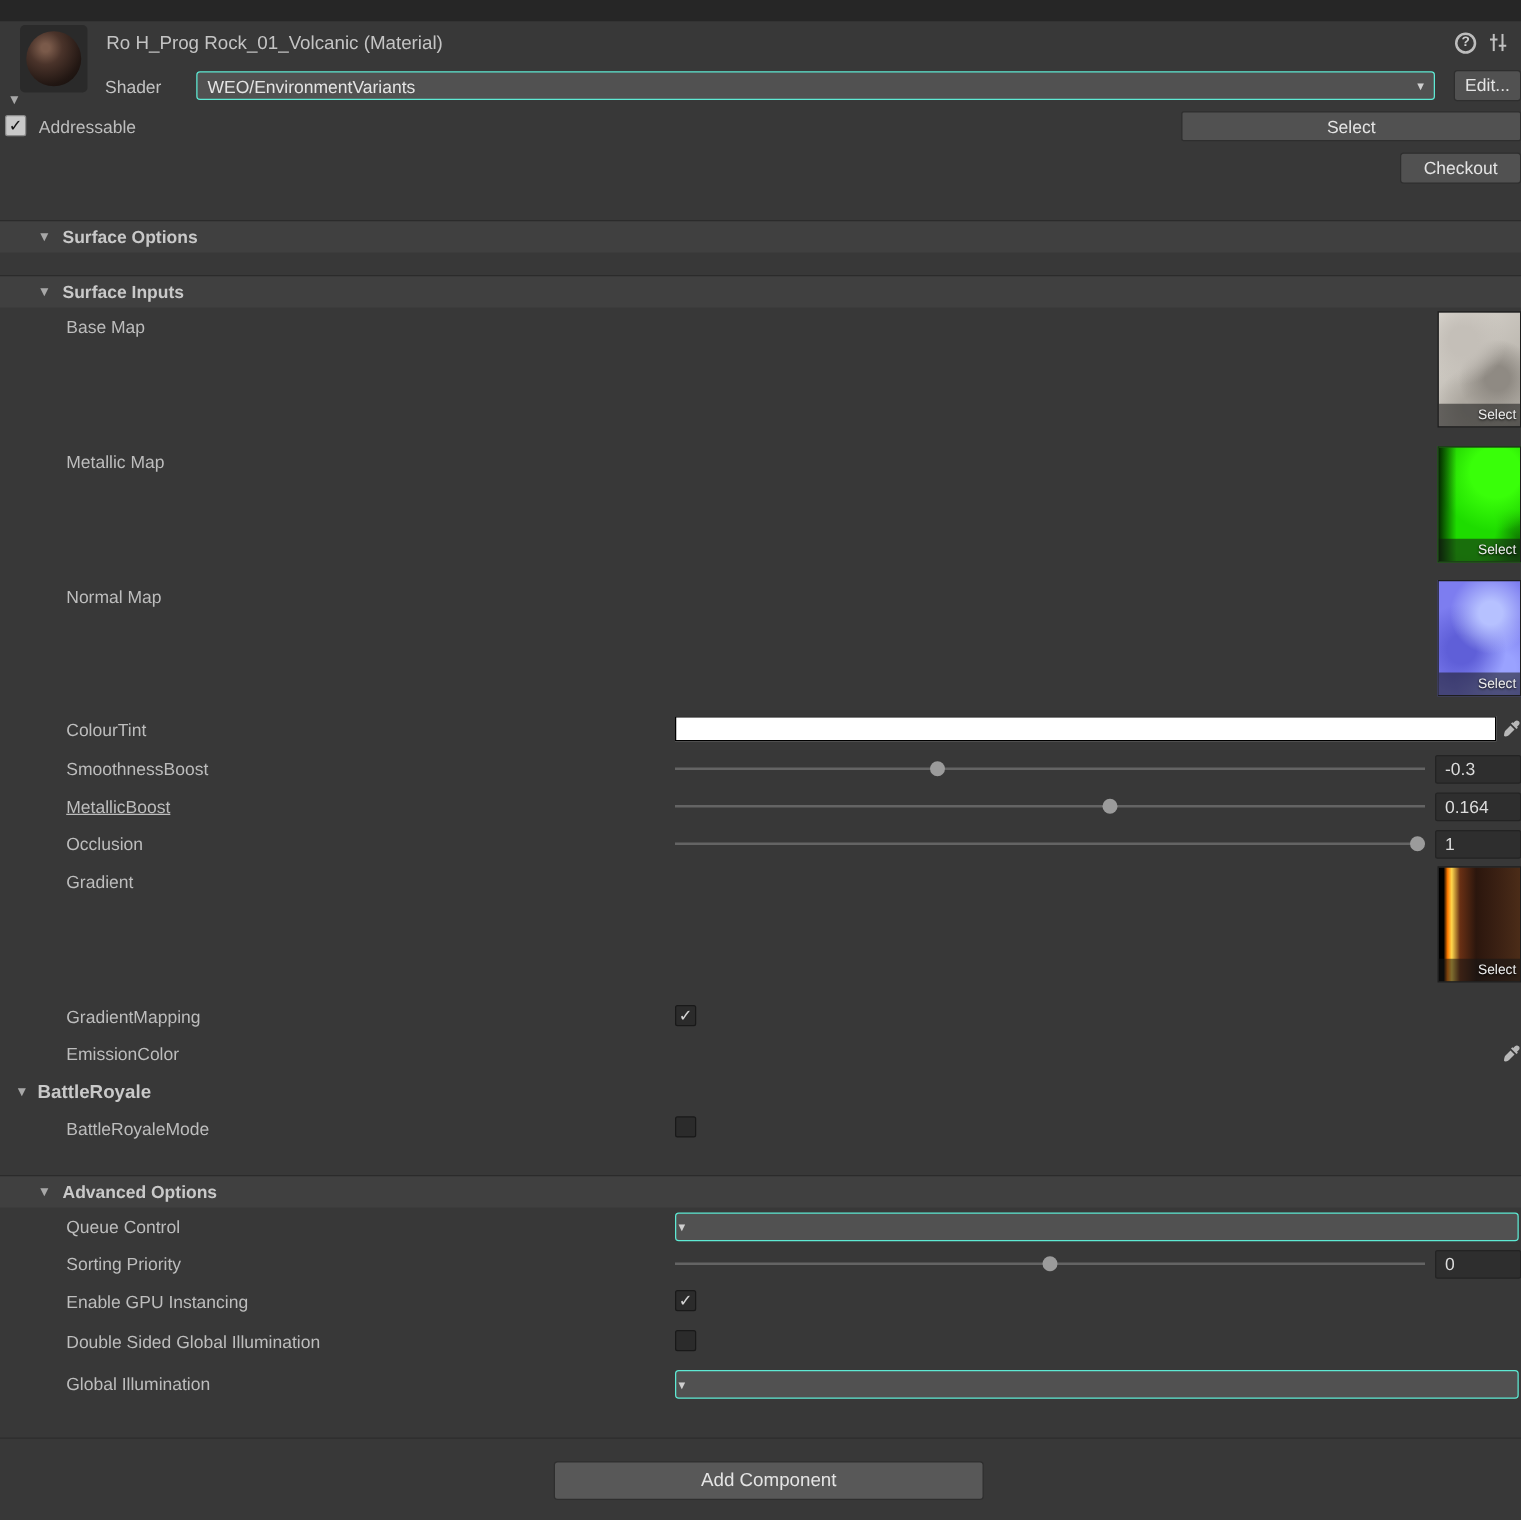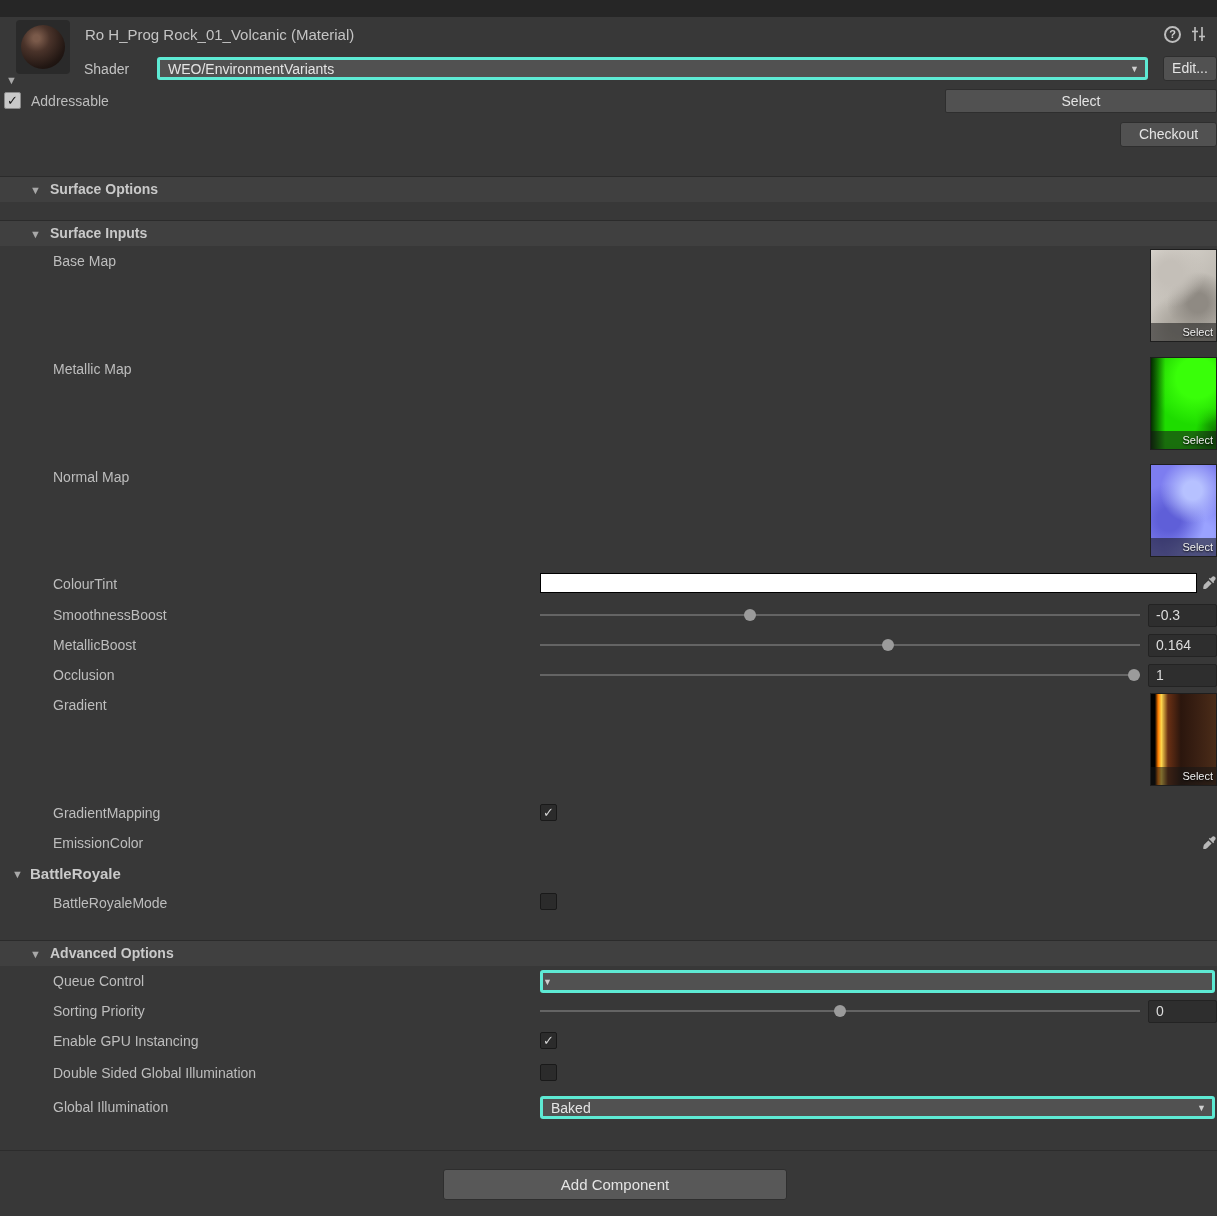--- a/index.html
+++ b/index.html
@@ -8,21 +8,21 @@
   #root { position:relative; width:1217px; height:1216px; background:#383838; overflow:hidden; color:#bdbdbd; font-size:14px; }
 
   .abs { position:absolute; }
   .label { position:absolute; color:#bdbdbd; font-size:14px; white-space:nowrap; }
   .bold { font-weight:bold; color:#c9c9c9; }
   .band { position:absolute; left:0; width:1217px; height:26px; background:#404040; border-top:1px solid #2b2b2b; }
   .foldout { position:absolute; color:#a8a8a8; font-size:11px; cursor:default; }
 
   .field { position:absolute; background:#2b2b2b; border:1px solid #1d1d1d; border-radius:2px; color:#d8d8d8; font-size:14px; padding:2px 8px; white-space:nowrap; overflow:hidden; }
   .btn { position:absolute; background:#515151; border:1px solid #2e2e2e; border-radius:3px; color:#e4e4e4; font-size:14px; text-align:center; overflow:hidden; white-space:nowrap; }
-  .dropdown { position:absolute; background:#515151; border:3px solid #5eead4; border-radius:3px; color:#e4e4e4; font-size:14px; display:flex; align-items:center; }
+  .dropdown { position:absolute; background:#515151; border:1px solid #5eead4; border-radius:3px; color:#e4e4e4; font-size:14px; display:flex; align-items:center; }
   .dropdown .dd-label { flex:1; padding:0 8px; white-space:nowrap; overflow:hidden; }
   .dropdown .dd-chevron { font-size:9px; color:#cfcfcf; padding-right:6px; }
 
   .checkbox { position:absolute; width:17px; height:17px; background:#2b2b2b; border:1px solid #191919; border-radius:2px; color:#d4d4d4; font-size:13px; line-height:15px; text-align:center; }
   .checkbox.light { background:#c9c9c9; border-color:#8a8a8a; color:#161616; font-weight:bold; }
 
   .slider { position:absolute; height:20px; }
   .slider .track { position:absolute; left:0; right:0; top:9px; height:2px; background:#646464; }
   .slider .handle { position:absolute; top:4px; margin-left:-6px; width:12px; height:12px; border-radius:50%; background:#9b9b9b; }
 
@@ -118,21 +118,21 @@
       </svg>
   </div>
 
   <div class="label" style="left:53px; top:607px;">SmoothnessBoost</div>
   <div class="slider" style="left:540px; top:605px; width:600px;">
     <div class="track"></div>
     <div class="handle" style="left:35%"></div>
   </div>
   <div class="value-box" style="left:1148px; top:604px; width:69px; height:23px;">-0.3</div>
 
-  <div class="label" style="left:53px; top:637px;">MetallicBoost</div>
+  <div class="label" style="left:53px; top:637px;text-decoration:underline;">MetallicBoost</div>
   <div class="slider" style="left:540px; top:635px; width:600px;">
     <div class="track"></div>
     <div class="handle" style="left:58%"></div>
   </div>
   <div class="value-box" style="left:1148px; top:634px; width:69px; height:23px;">0.164</div>
 
   <div class="label" style="left:53px; top:667px;">Occlusion</div>
   <div class="slider" style="left:540px; top:665px; width:600px;">
     <div class="track"></div>
     <div class="handle" style="left:99%"></div>
@@ -178,21 +178,20 @@
   <div class="value-box" style="left:1148px; top:1000px; width:69px; height:23px;">0</div>
 
   <div class="label" style="left:53px; top:1033px;">Enable GPU Instancing</div>
   <div class="checkbox" style="left:540px; top:1032px;">✓</div>
 
   <div class="label" style="left:53px; top:1065px;">Double Sided Global Illumination</div>
   <div class="checkbox" style="left:540px; top:1064px;"></div>
 
   <div class="label" style="left:53px; top:1099px;">Global Illumination</div>
   <div class="dropdown" style="left:540px; top:1096px; width:675px; height:23px;">
-    <span class="dd-label">Baked</span>
     <span class="dd-chevron">▼</span>
   </div>
 
   <div class="divider" style="top:1150px;"></div>
 
   <div class="btn" style="left:443px; top:1169px; width:344px; height:31px; line-height:29px; font-size:15px; background:#585858;">Add Component</div>
 
 </div>
 
 </body></html>

